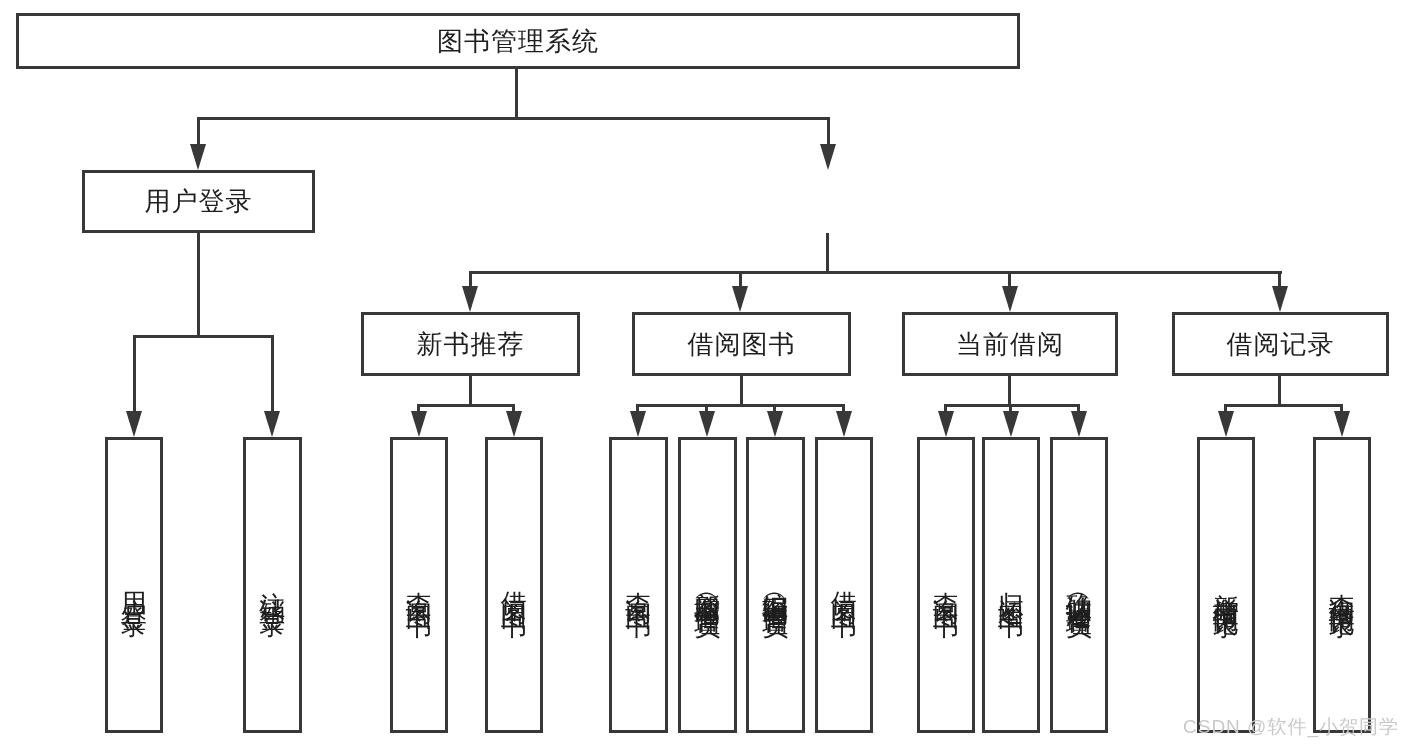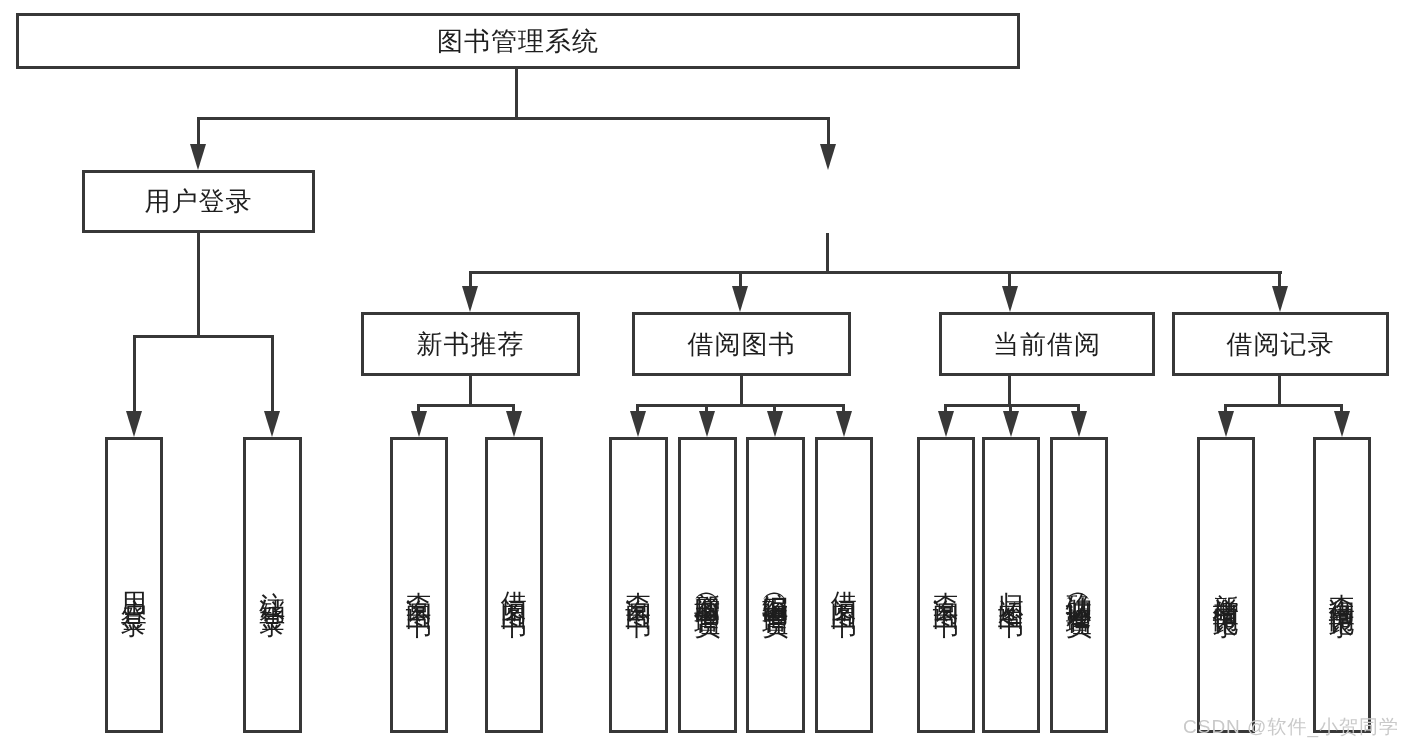--- a/index.html
+++ b/index.html
@@ -103,21 +103,21 @@
   <div class="ah" style="left:732px; top:286px;"></div>
   <div class="ah" style="left:1002px; top:286px;"></div>
   <div class="ah" style="left:1272px; top:286px;"></div>
 
   <div class="box" style="left:361px; top:312px; width:219px; height:64px;">
     <span>新书推荐</span>
   </div>
   <div class="box" style="left:632px; top:312px; width:219px; height:64px;">
     <span>借阅图书</span>
   </div>
-  <div class="box" style="left:902px; top:312px; width:216px; height:64px;margin-left:37px;">
+  <div class="box" style="left:902px; top:312px; width:216px; height:64px;">
     <span>当前借阅</span>
   </div>
   <div class="box" style="left:1172px; top:312px; width:217px; height:64px;text-align:center;">
     <span>借阅记录</span>
   </div>
 
   <div class="vl" style="left:469px; top:376px; width:3px; height:30px;"></div>
   <div class="hl" style="left:418px; top:404px; width:97px; height:3px;"></div>
   <div class="vl" style="left:417px; top:404px; width:3px; height:10px;"></div>
   <div class="vl" style="left:512px; top:404px; width:3px; height:10px;"></div>

